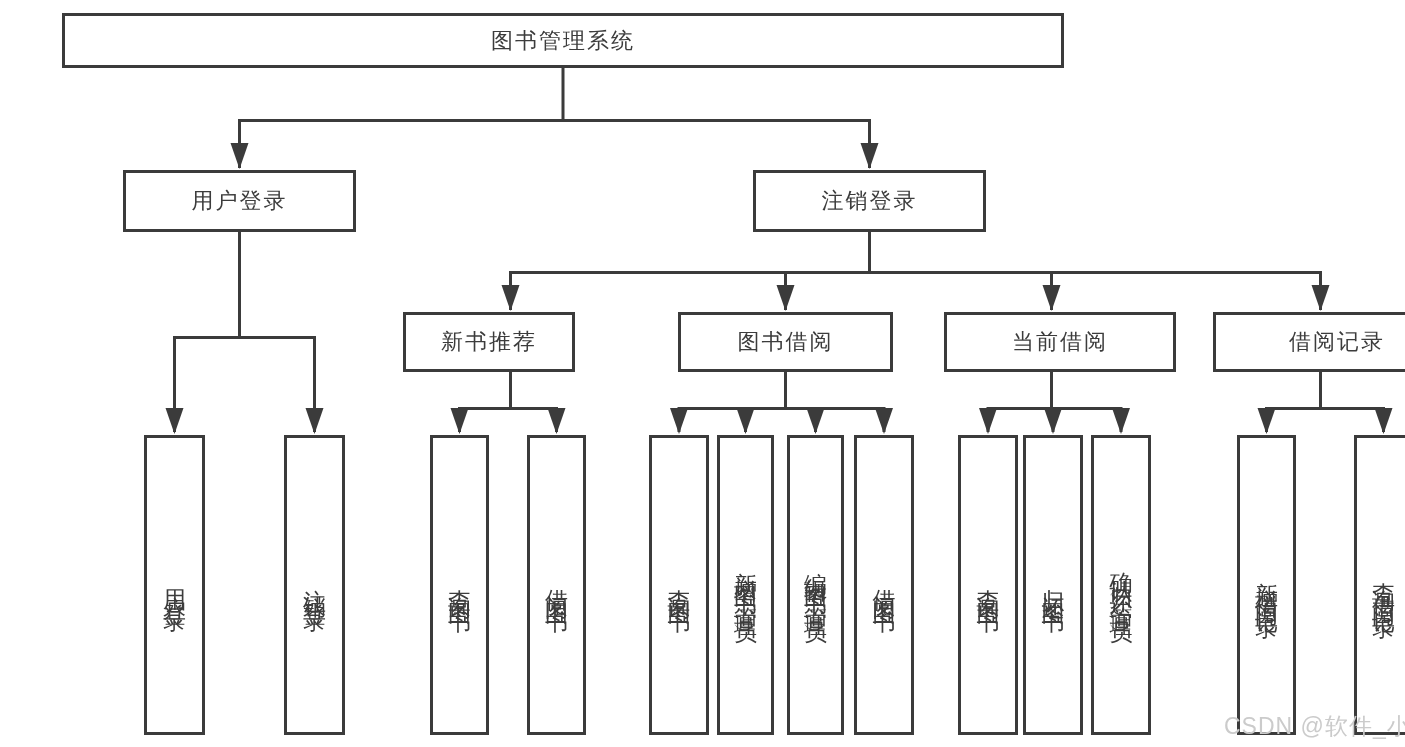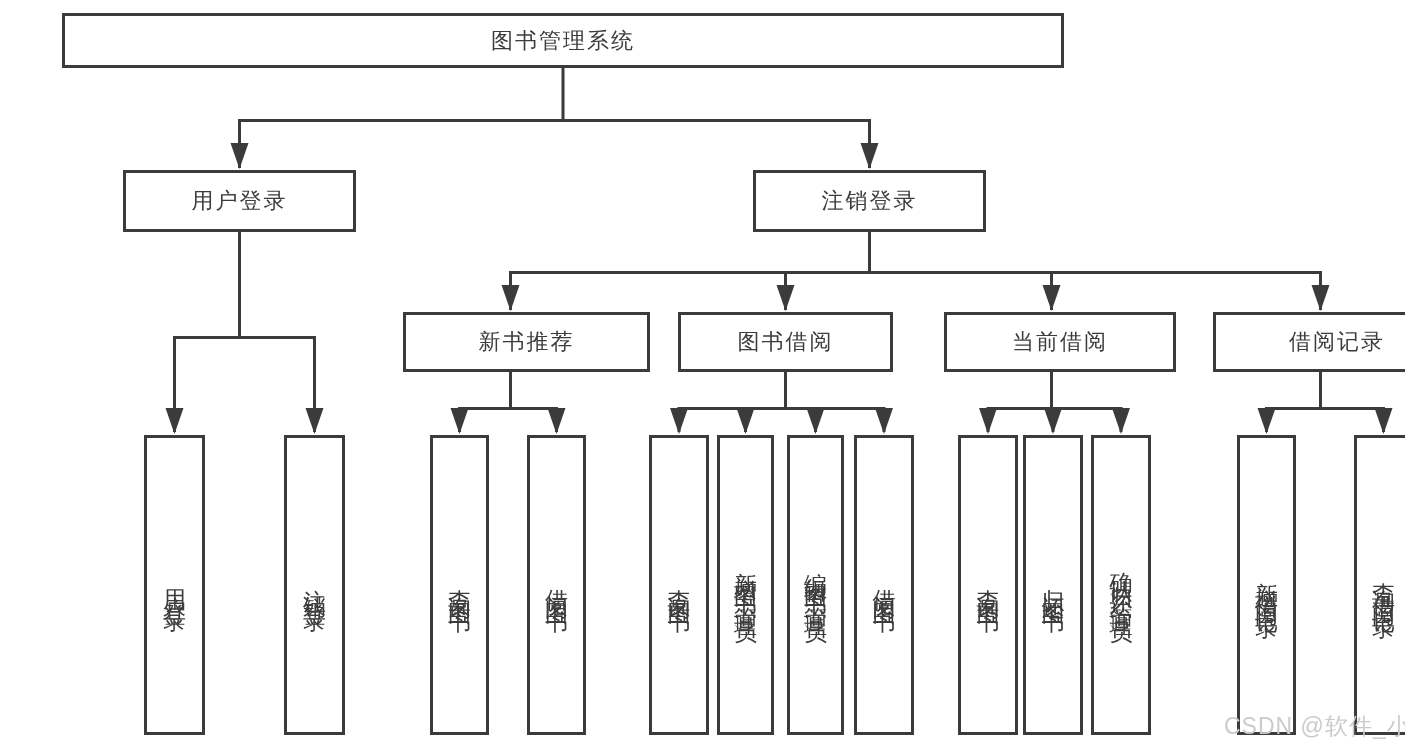--- a/index.html
+++ b/index.html
@@ -122,21 +122,21 @@
     <span>图书管理系统</span>
   </div>
 
   <div class="node hbox" style="left:82px;top:170px;width:233px;height:62px;">
     <span>用户登录</span>
   </div>
   <div class="node hbox" style="left:712px;top:170px;width:233px;height:62px;">
     <span>注销登录</span>
   </div>
 
-  <div class="node hbox" style="left:362px;top:312px;width:247px;height:60px;">
+  <div class="node hbox" style="left:362px;top:312px;width:172px;height:60px;">
     <span>新书推荐</span>
   </div>
   <div class="node hbox" style="left:637px;top:312px;width:215px;height:60px;align-items:center;">
     <span>图书借阅</span>
   </div>
   <div class="node hbox" style="left:903px;top:312px;width:232px;height:60px;">
     <span>当前借阅</span>
   </div>
   <div class="node hbox" style="left:1172px;top:312px;width:215px;height:60px;padding-left:33px;">
     <span>借阅记录</span>

